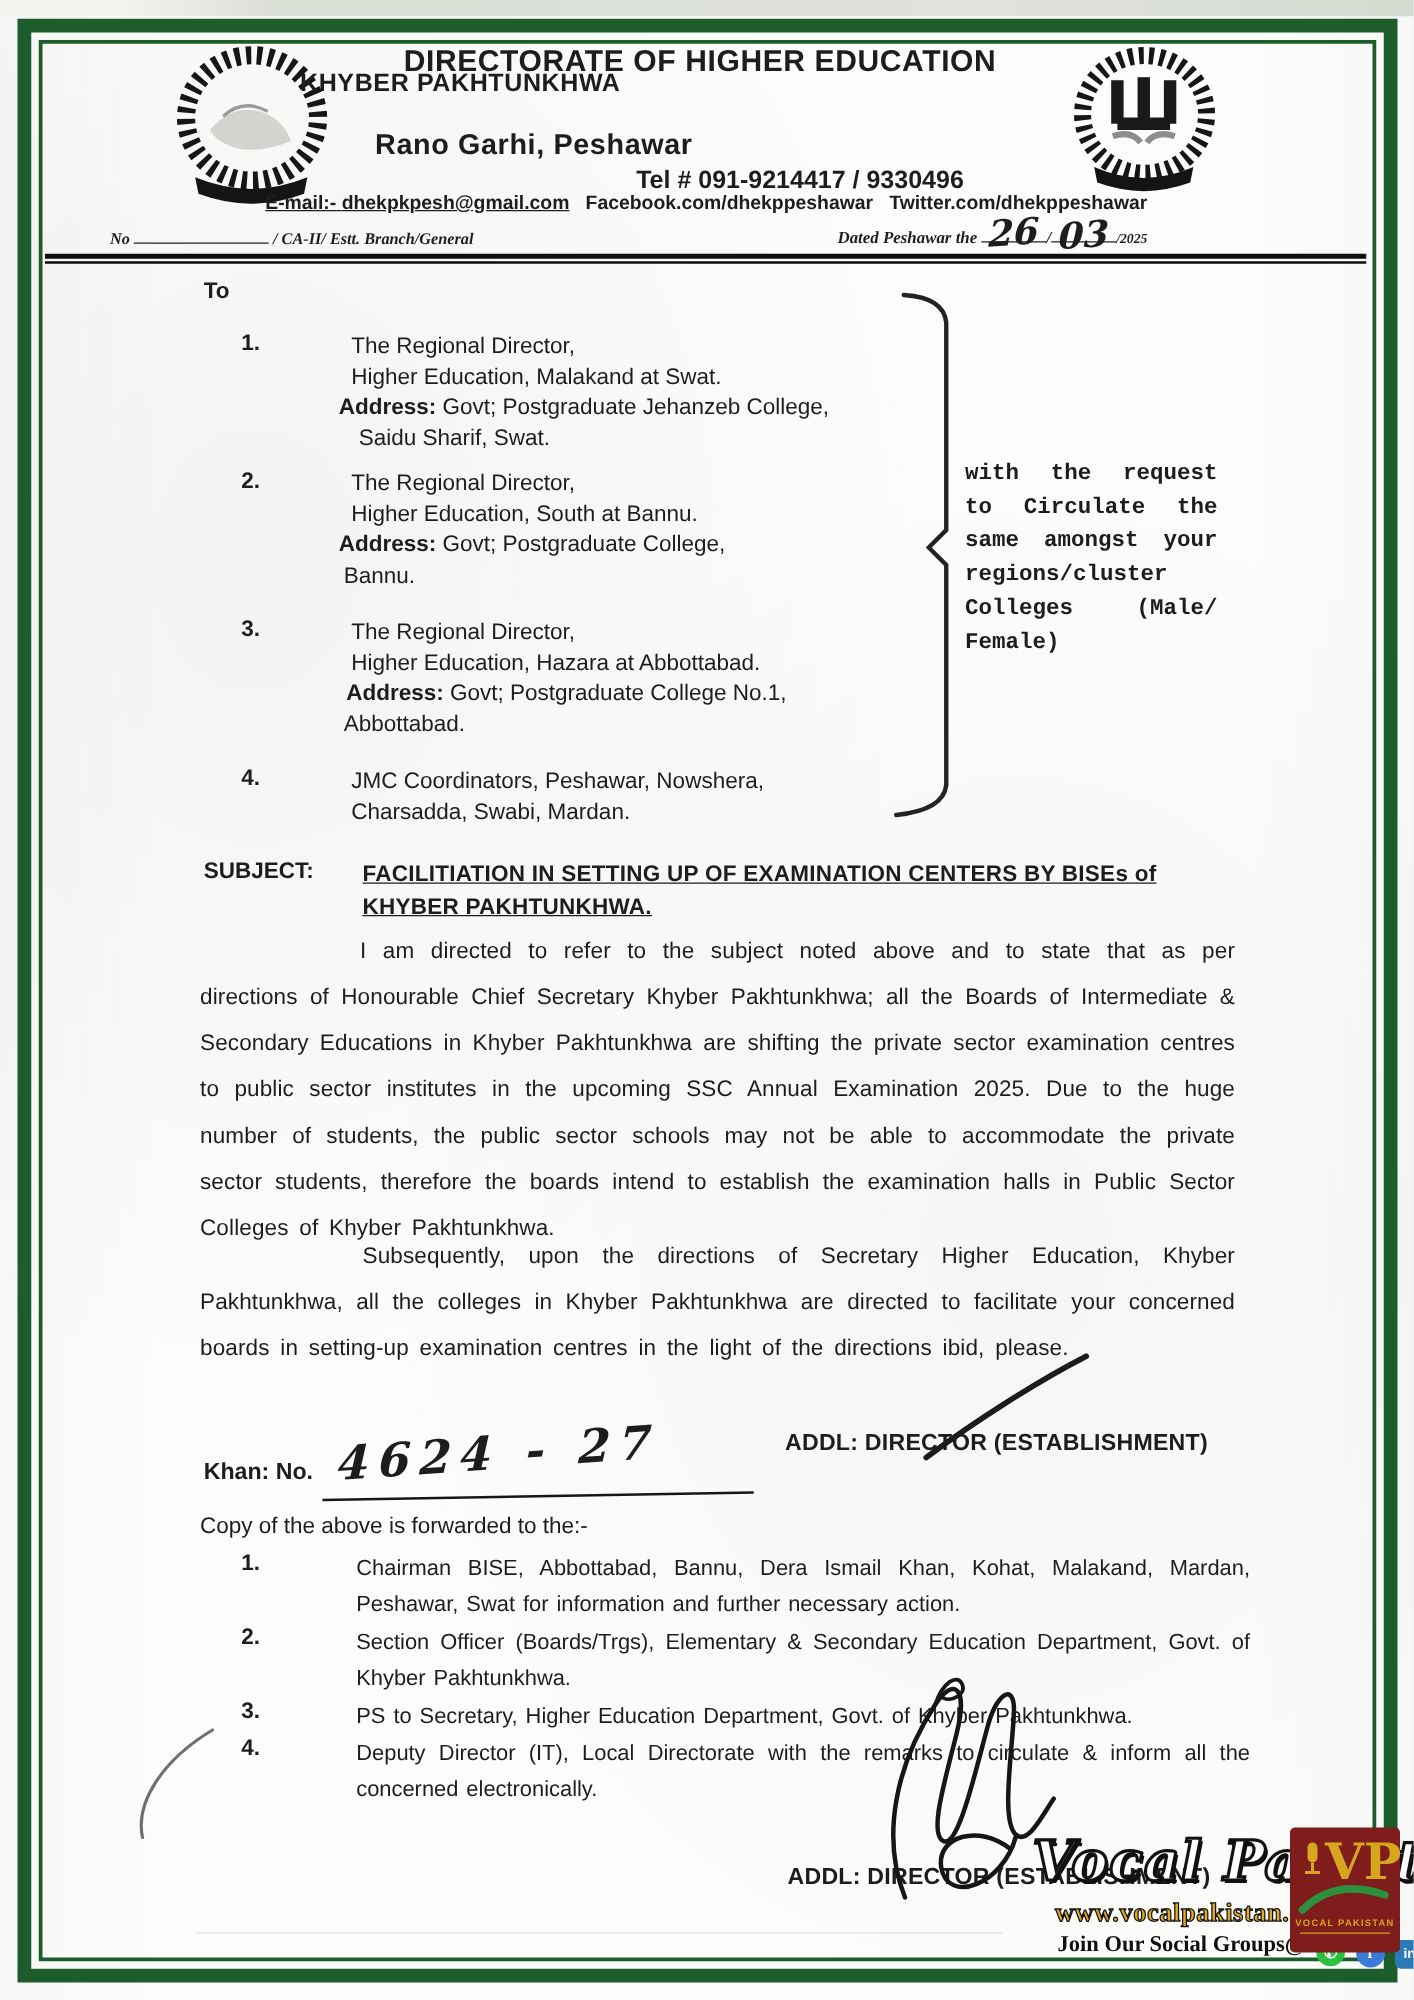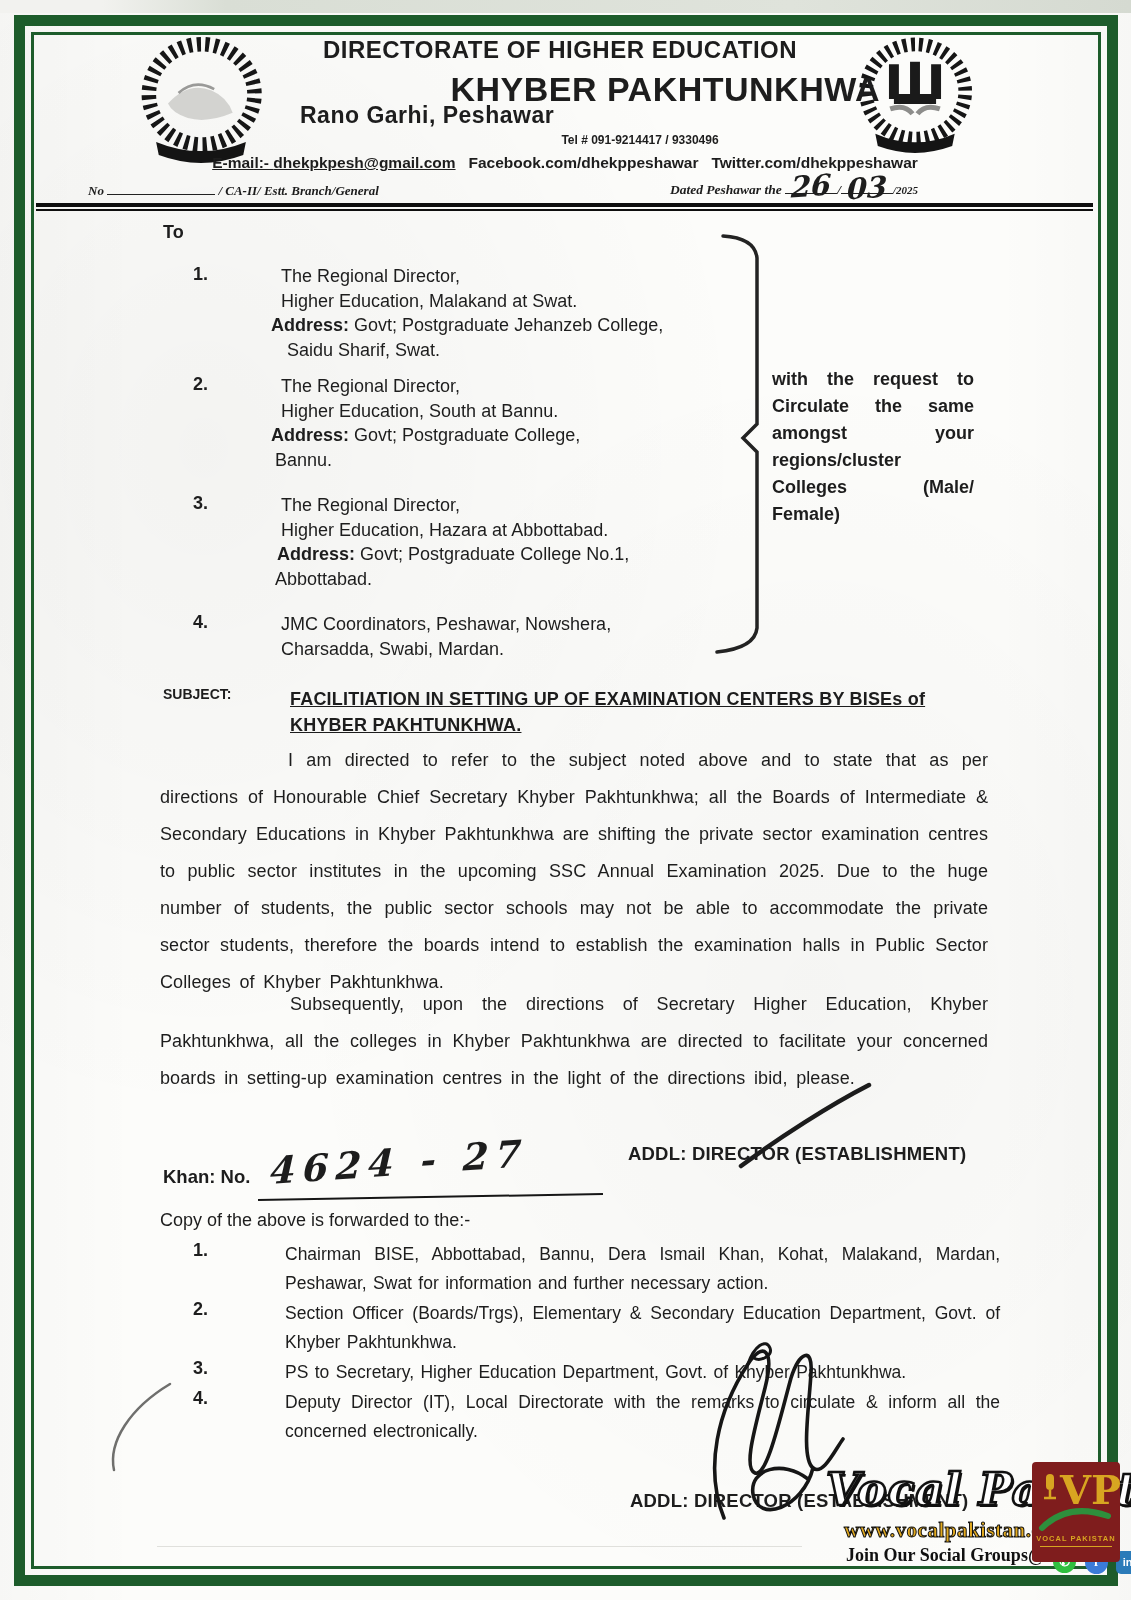--- a/index.html
+++ b/index.html
@@ -20,21 +20,21 @@
   .hdr-title{font-weight:bold;letter-spacing:.5px;}
   .serif-i{font-family:"Liberation Serif", serif;font-style:italic;font-weight:bold;}
   .hand{font-family:"DejaVu Serif", serif;font-style:italic;font-weight:bold;
         transform:rotate(-4deg) skewX(-6deg);display:inline-block;}
   .rule{position:absolute;background:#0e0e0e;}
   .rlines div{font-size:18px;line-height:24.5px;}
   .para{font-size:18px;line-height:37px;text-align:justify;word-spacing:3.5px;letter-spacing:.1px;}
   .copytxt{font-size:17.5px;line-height:29px;text-align:justify;word-spacing:1.5px;}
   .num{font-size:18px;font-weight:bold;}
   .b{font-weight:bold;}
-  .note{font-family:Liberation Sans, sans-serif;font-weight:bold;font-size:18px;line-height:27px;
+  .note{font-family:Liberation Mono, monospace;font-weight:bold;font-size:18px;line-height:27px;
         text-align:justify;word-spacing:4px;}
   .sigtitle{font-weight:bold;font-size:18.5px;letter-spacing:.2px;white-space:nowrap;}
   .wm-script{font-family:"DejaVu Serif", serif;font-style:italic;font-weight:bold;font-size:44px;
         color:#ffffff;-webkit-text-stroke:2.5px #111;text-shadow:0 0 2px #111,2px 2px 0 #111;
         white-space:nowrap;letter-spacing:1px;}
   .wm-url{font-family:"Liberation Serif", serif;font-weight:bold;font-size:21px;color:#e3aa1f;
         -webkit-text-stroke:1px #111;white-space:nowrap;letter-spacing:.5px;}
   .wm-social{font-family:"Liberation Serif", serif;font-weight:bold;font-size:18px;color:#101010;white-space:nowrap;}
   .soc{display:inline-flex;align-items:center;justify-content:center;width:23px;height:23px;
         border-radius:50%;color:#fff;font-size:13px;font-weight:bold;vertical-align:-5px;margin-left:4px;
@@ -63,23 +63,23 @@
     <svg viewBox="0 0 100 100" width="124" height="128">
       <path d="M50,10 A40,38 0 1 0 51,10" fill="none" stroke="#161616" stroke-width="11" stroke-dasharray="3.2 3.6"></path>
       <path d="M33,26 v28 M67,26 v28 M33,54 h34" fill="none" stroke="#1a1a1a" stroke-width="8"></path>
       <rect x="46" y="24" width="8" height="32" fill="#1a1a1a"></rect>
       <path d="M30,62 Q42,58 48,66 M70,62 Q58,58 52,66" fill="none" stroke="#8d8d8b" stroke-width="4"></path>
       <path d="M18,82 Q50,96 82,82 L80,92 Q50,103 20,92 Z" fill="#141414"></path>
     </svg>
   </div>
 
   <div class="abs hdr-title" style="left:240px;top:36px;width:640px;text-align:center;font-size:24px">DIRECTORATE OF HIGHER EDUCATION</div>
-  <div class="abs hdr-title" style="left:240px;top:70px;width:640px;text-align:right;font-size:34px">KHYBER PAKHTUNKHWA</div>
+  <div class="abs hdr-title" style="left:240px;top:56px;width:640px;text-align:left;font-size:20px">KHYBER PAKHTUNKHWA</div>
   <div class="abs hdr-title" style="left:300px;top:102px;width:600px;text-align:left;font-size:23px">Rano Garhi, Peshawar</div>
-  <div class="abs" style="left:450px;top:133px;width:380px;text-align:center;font-size:12px;font-weight:bold">Tel # 091-9214417 / 9330496</div>
+  <div class="abs" style="left:450px;top:133px;width:380px;text-align:center;font-size:20px;font-weight:bold">Tel # 091-9214417 / 9330496</div>
 
   <div class="abs" style="left:40px;top:154px;width:1050px;text-align:center;font-size:15.5px;font-weight:bold;white-space:nowrap">
     <span style="text-decoration:underline"><span>E-mail:-</span>
     <span>dhekpkpesh@gmail.com</span></span>&nbsp;&nbsp;
     <span>Facebook.com/dhekppeshawar</span>&nbsp;&nbsp;
     <span>Twitter.com/dhekppeshawar</span>
   </div>
 
   <div class="abs serif-i" style="left:88px;top:183px;font-size:13px">
     <span>No</span>
@@ -130,21 +130,21 @@
     <div>Charsadda, Swabi, Mardan.</div>
   </div>
 
   <div class="abs" style="left:703px;top:228px;width:70px;height:432px">
     <svg viewBox="0 0 70 432" width="70" height="432">
       <path d="M20,8 Q52,10 54,30 L54,196 L40,210 L54,224 L54,400 Q52,420 14,424" fill="none" stroke="#232323" stroke-width="3.5" stroke-linecap="round"></path>
     </svg>
   </div>
   <div class="abs note" style="left:772px;top:366px;width:202px">with the request to Circulate the same amongst your regions/cluster Colleges (Male/ Female)</div>
 
-  <div class="abs" style="left:163px;top:686px;font-size:14px;font-weight:bold">SUBJECT:</div>
+  <div class="abs" style="left:163px;top:686px;font-size:18px;font-weight:bold">SUBJECT:</div>
   <div class="abs" style="left:290px;top:686px;width:700px;font-size:18px;font-weight:bold;line-height:26px;text-decoration:underline;letter-spacing:.2px">FACILITIATION IN SETTING UP OF EXAMINATION CENTERS BY BISEs of KHYBER PAKHTUNKHWA.</div>
 
   <div class="abs para" style="left:160px;top:742px;width:828px;text-indent:128px">I am directed to refer to the subject noted above and to state that as per directions of Honourable Chief Secretary Khyber Pakhtunkhwa; all the Boards of Intermediate &amp; Secondary Educations in Khyber Pakhtunkhwa are shifting the private sector examination centres to public sector institutes in the upcoming SSC Annual Examination 2025. Due to the huge number of students, the public sector schools may not be able to accommodate the private sector students, therefore the boards intend to establish the examination halls in Public Sector Colleges of Khyber Pakhtunkhwa.</div>
   <div class="abs para" style="left:160px;top:986px;width:828px;text-indent:130px">Subsequently, upon the directions of Secretary Higher Education, Khyber Pakhtunkhwa, all the colleges in Khyber Pakhtunkhwa are directed to facilitate your concerned boards in setting-up examination centres in the light of the directions ibid, please.</div>
 
   <div class="abs" style="left:735px;top:1080px;width:142px;height:92px">
     <svg viewBox="0 0 142 92" width="142" height="92">
       <path d="M6,86 C45,57 95,25 134,5" fill="none" stroke="#1c1c1c" stroke-width="4.5" stroke-linecap="round"></path>
     </svg>
   </div>

